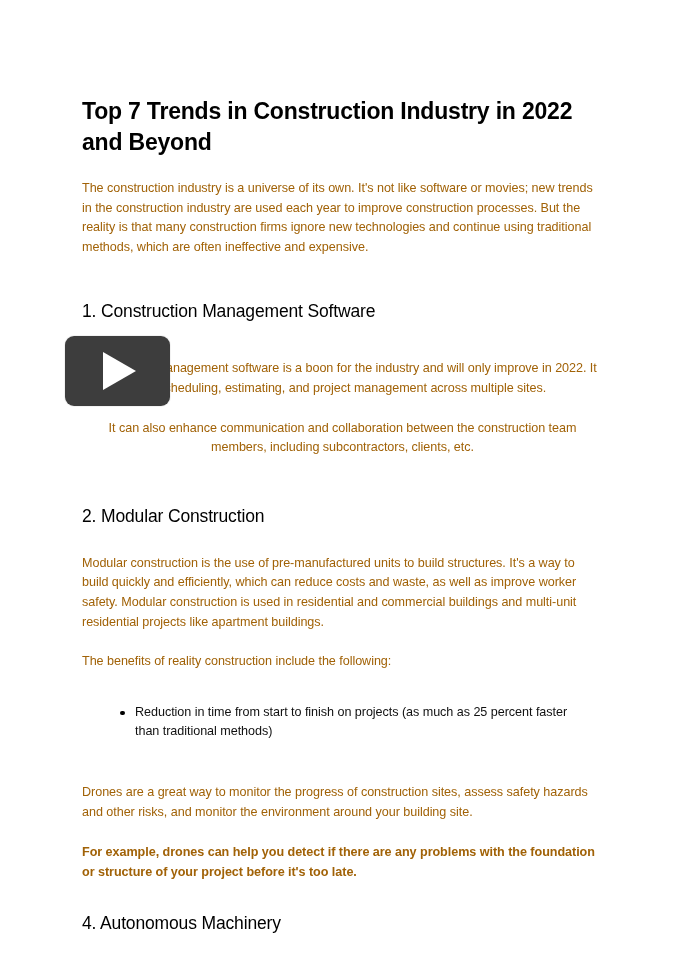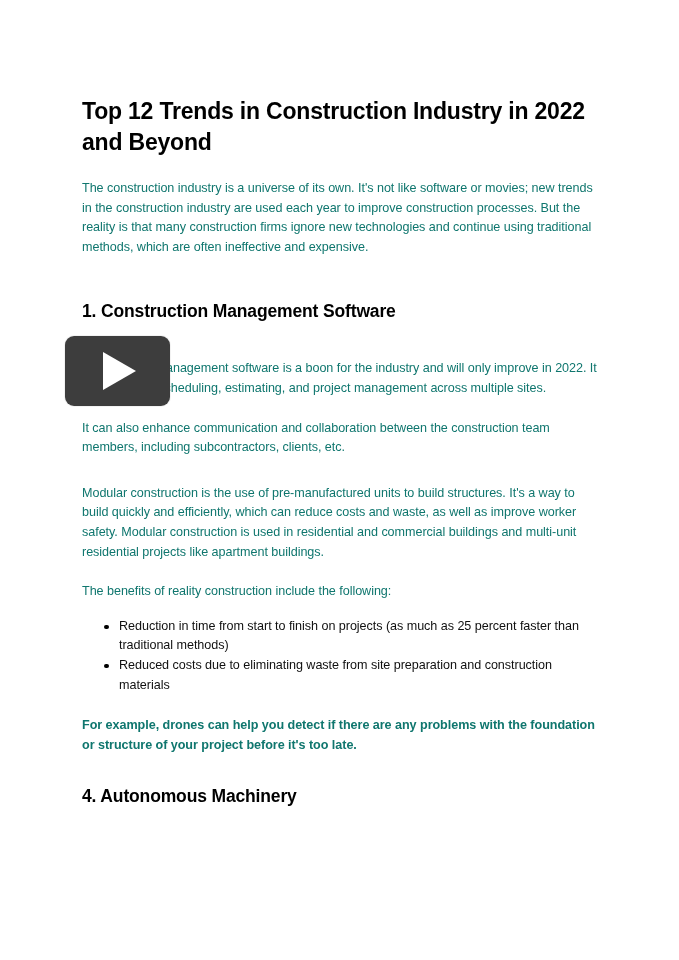--- a/index.html
+++ b/index.html
@@ -29,42 +29,42 @@
     line-height: 31px;
     letter-spacing: -0.2px;
     margin: 0;
     padding-top: 96px;
   }
   .body-text {
     font-size: 12.6px;
     line-height: 19.6px;
     margin: 0;
     letter-spacing: -0.05px;
-    color: #0f766e;
+    color: #a16207;
   }
   .intro {
     padding-top: 21px;
   }
   .section-heading {
     font-size: 17.5px;
-    font-weight: bold;
+    font-weight: normal;
     line-height: 24px;
     margin: 0;
     letter-spacing: -0.15px;
   }
   .sec1-heading { padding-top: 42px; }
   .sec1-p1 { padding-top: 36px; }
-  .sec1-p2 { padding-top: 20px; }
+  .sec1-p2 { padding-top: 20px; text-align: center; }
 
   .sec2-heading { padding-top: 46px; }
   .sec2-p1 { padding-top: 26px; }
   .sec2-p2 { padding-top: 20px; }
 
   .bullet-list {
-    margin: 0;
+    margin: 16px;
     padding: 15px 0 0 0;
     list-style: none;
   }
   .bullet-list li {
     position: relative;
     padding-left: 37px;
     font-size: 12.6px;
     line-height: 19.6px;
     letter-spacing: -0.05px;
     color: #101010;
@@ -105,47 +105,45 @@
     border-top: 19px solid transparent;
     border-bottom: 19px solid transparent;
     border-left: 33px solid #ffffff;
   }
 </style>
 </head>
 <body>
 
 <div class="page">
 
-  <h1 class="doc-title">Top 12 Trends in Construction Industry in 2022 and Beyond</h1>
+  <h1 class="doc-title">Top 7 Trends in Construction Industry in 2022 and Beyond</h1>
 
   <p class="body-text intro">The construction industry is a universe of its own. It's not like software or movies; new trends in the construction industry are used each year to improve construction processes. But the reality is that many construction firms ignore new technologies and continue using traditional methods, which are often ineffective and expensive.</p>
 
   <h2 class="section-heading sec1-heading">1. Construction Management Software</h2>
 
   <p class="body-text sec1-p1">Construction management software is a boon for the industry and will only improve in 2022. It can help with scheduling, estimating, and project management across multiple sites.</p>
 
   <p class="body-text sec1-p2">It can also enhance communication and collaboration between the construction team members, including subcontractors, clients, etc.</p>
 
+  <h2 class="section-heading sec2-heading">2. Modular Construction</h2>
 
   <p class="body-text sec2-p1">Modular construction is the use of pre-manufactured units to build structures. It's a way to build quickly and efficiently, which can reduce costs and waste, as well as improve worker safety. Modular construction is used in residential and commercial buildings and multi-unit residential projects like apartment buildings.</p>
 
   <p class="body-text sec2-p2">The benefits of reality construction include the following:</p>
 
   <ul class="bullet-list">
     <li>
       <span class="bullet-dot"></span>
       <span>Reduction in time from start to finish on projects (as much as 25 percent faster than traditional methods)</span>
     </li>
-    <li>
-      <span class="bullet-dot"></span>
-      <span>Reduced costs due to eliminating waste from site preparation and construction materials</span>
-    </li>
   </ul>
 
 
+  <p class="body-text sec3-p1">Drones are a great way to monitor the progress of construction sites, assess safety hazards and other risks, and monitor the environment around your building site.</p>
 
   <p class="body-text sec3-p2">For example, drones can help you detect if there are any problems with the foundation or structure of your project before it's too late.</p>
 
   <h2 class="section-heading sec4-heading">4. Autonomous Machinery</h2>
 
   <div class="video-overlay">
     <span class="play-triangle"></span>
   </div>
 
 </div>

